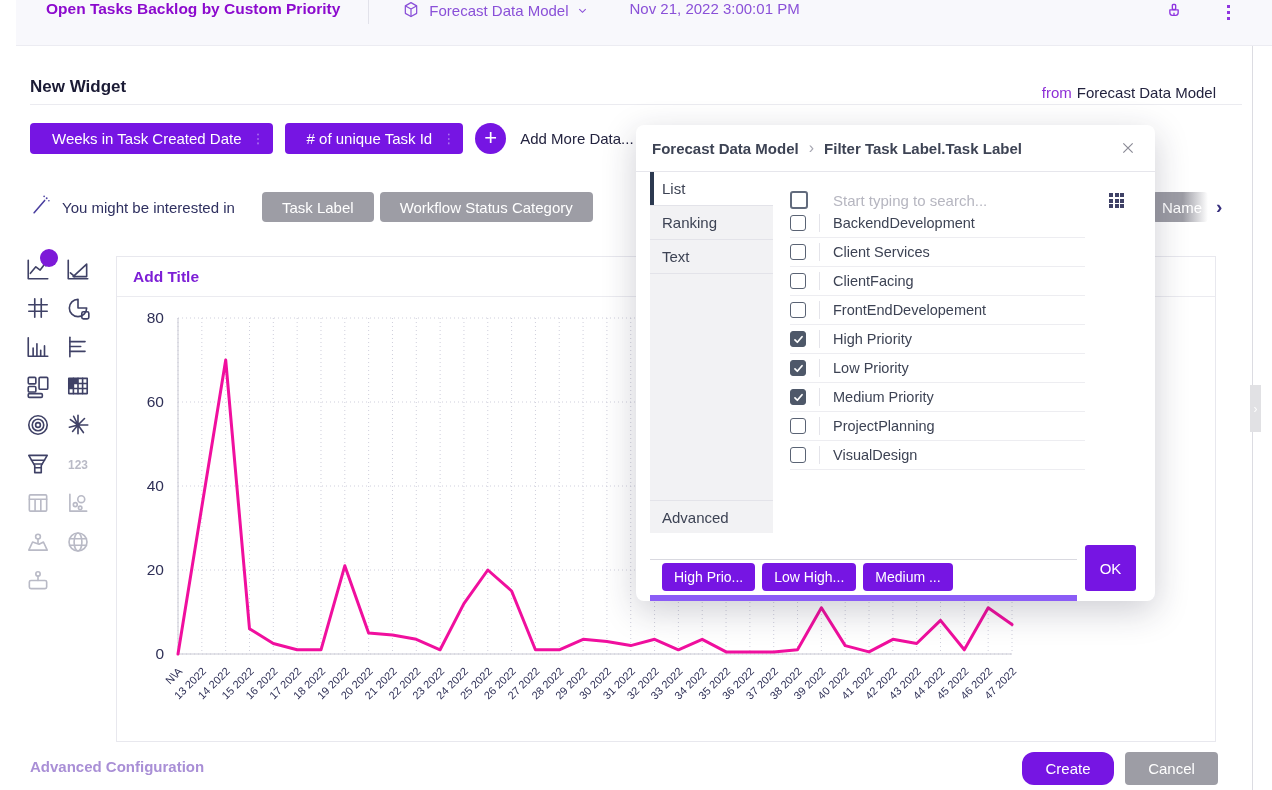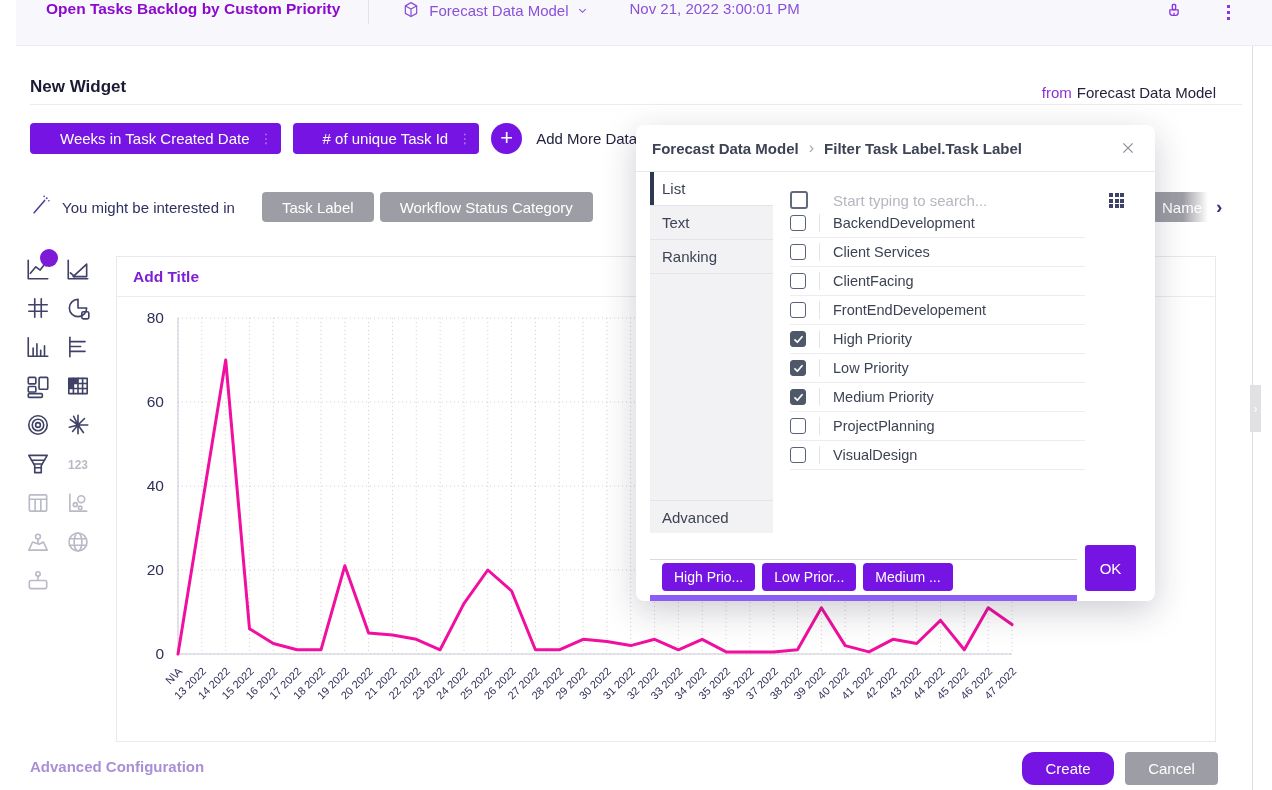--- a/index.html
+++ b/index.html
@@ -22,21 +22,21 @@
 
   
   .page-title { position:absolute; left:30px; top:77px; font-size:17px; font-weight:bold; color:#1b1b35; }
   .from-line { position:absolute; right:56px; top:84px; font-size:15px; color:#23233f; }
   .from-line .from-word { color:#8d2fd6; margin-right:5px; }
   .title-rule { position:absolute; left:30px; top:104px; width:1212px; height:1px; background:#ebebf0; }
 
   
   .chips-row { position:absolute; left:30px; top:123px; display:flex; align-items:center; gap:12px; }
   .pchip { height:31px; background:#7615e3; color:#fff; border-radius:4px; display:flex; align-items:center;
-           padding:0 8px 0 30px; font-size:15px; cursor:pointer; }
+           padding:0 8px 0 22px; font-size:15px; cursor:pointer; }
   .pchip .chip-dots { color:rgba(255,255,255,.45); margin-left:10px; font-size:13px; }
   .add-circle { width:31px; height:31px; border-radius:50%; background:#7615e3; color:#fff; font-size:22px;
                 display:flex; align-items:center; justify-content:center; cursor:pointer; line-height:1; padding-bottom:2px; }
   .add-more { font-size:15px; color:#23233f; margin-left:2px; cursor:pointer; }
 
   
   .sugg-row { position:absolute; left:30px; top:192px; display:flex; align-items:center; }
   .wand { color:#4a3f9f; margin-right:10px; }
   .sugg-label { font-size:15px; color:#2f3060; margin-right:27px; }
   .gchip { height:30px; background:#9d9da5; color:#fff; border-radius:4px; display:flex; align-items:center;
@@ -405,22 +405,22 @@
       <span class="crumb-sep">›</span>
       <span class="crumb">Filter Task Label.Task Label</span>
       <span class="dlg-close">
         <svg width="16" height="16" viewBox="0 0 24 24" fill="none" stroke="currentColor" stroke-width="1.8">
             <path d="M5 5l14 14M19 5L5 19"></path>
           </svg>
       </span>
     </div>
     <div class="dlg-tabs">
       <div class="dlg-tab active">List</div>
+      <div class="dlg-tab">Ranking</div>
       <div class="dlg-tab">Text</div>
-      <div class="dlg-tab">Ranking</div>
       <div class="dlg-tab advanced">Advanced</div>
     </div>
     <div class="dlg-content">
       <div class="search-row">
         <div class="search-cb"></div>
         <input class="search-input" type="text" placeholder="Start typing to search..." style="">
         <div class="grid-icon">
           <i></i>
             <i></i>
             <i></i>
@@ -488,21 +488,21 @@
           <div class="f-row">
             <div class="cb"></div>
             <div class="vsep"></div>
             <span class="f-label">VisualDesign</span>
           </div>
         </div>
     </div>
     <div class="dlg-footer">
       <div class="sel-strip" id="sel-chips">
           <div class="sel-chip">High Prio...</div>
-          <div class="sel-chip">Low Prior...</div>
+          <div class="sel-chip">Low High...</div>
           <div class="sel-chip">Medium ...</div>
         </div>
       <button class="ok-btn">OK</button>
     </div>
   </div>
 
   <div class="adv-config">Advanced Configuration</div>
   <button class="create-btn">Create</button>
   <button class="cancel-btn">Cancel</button>
 

